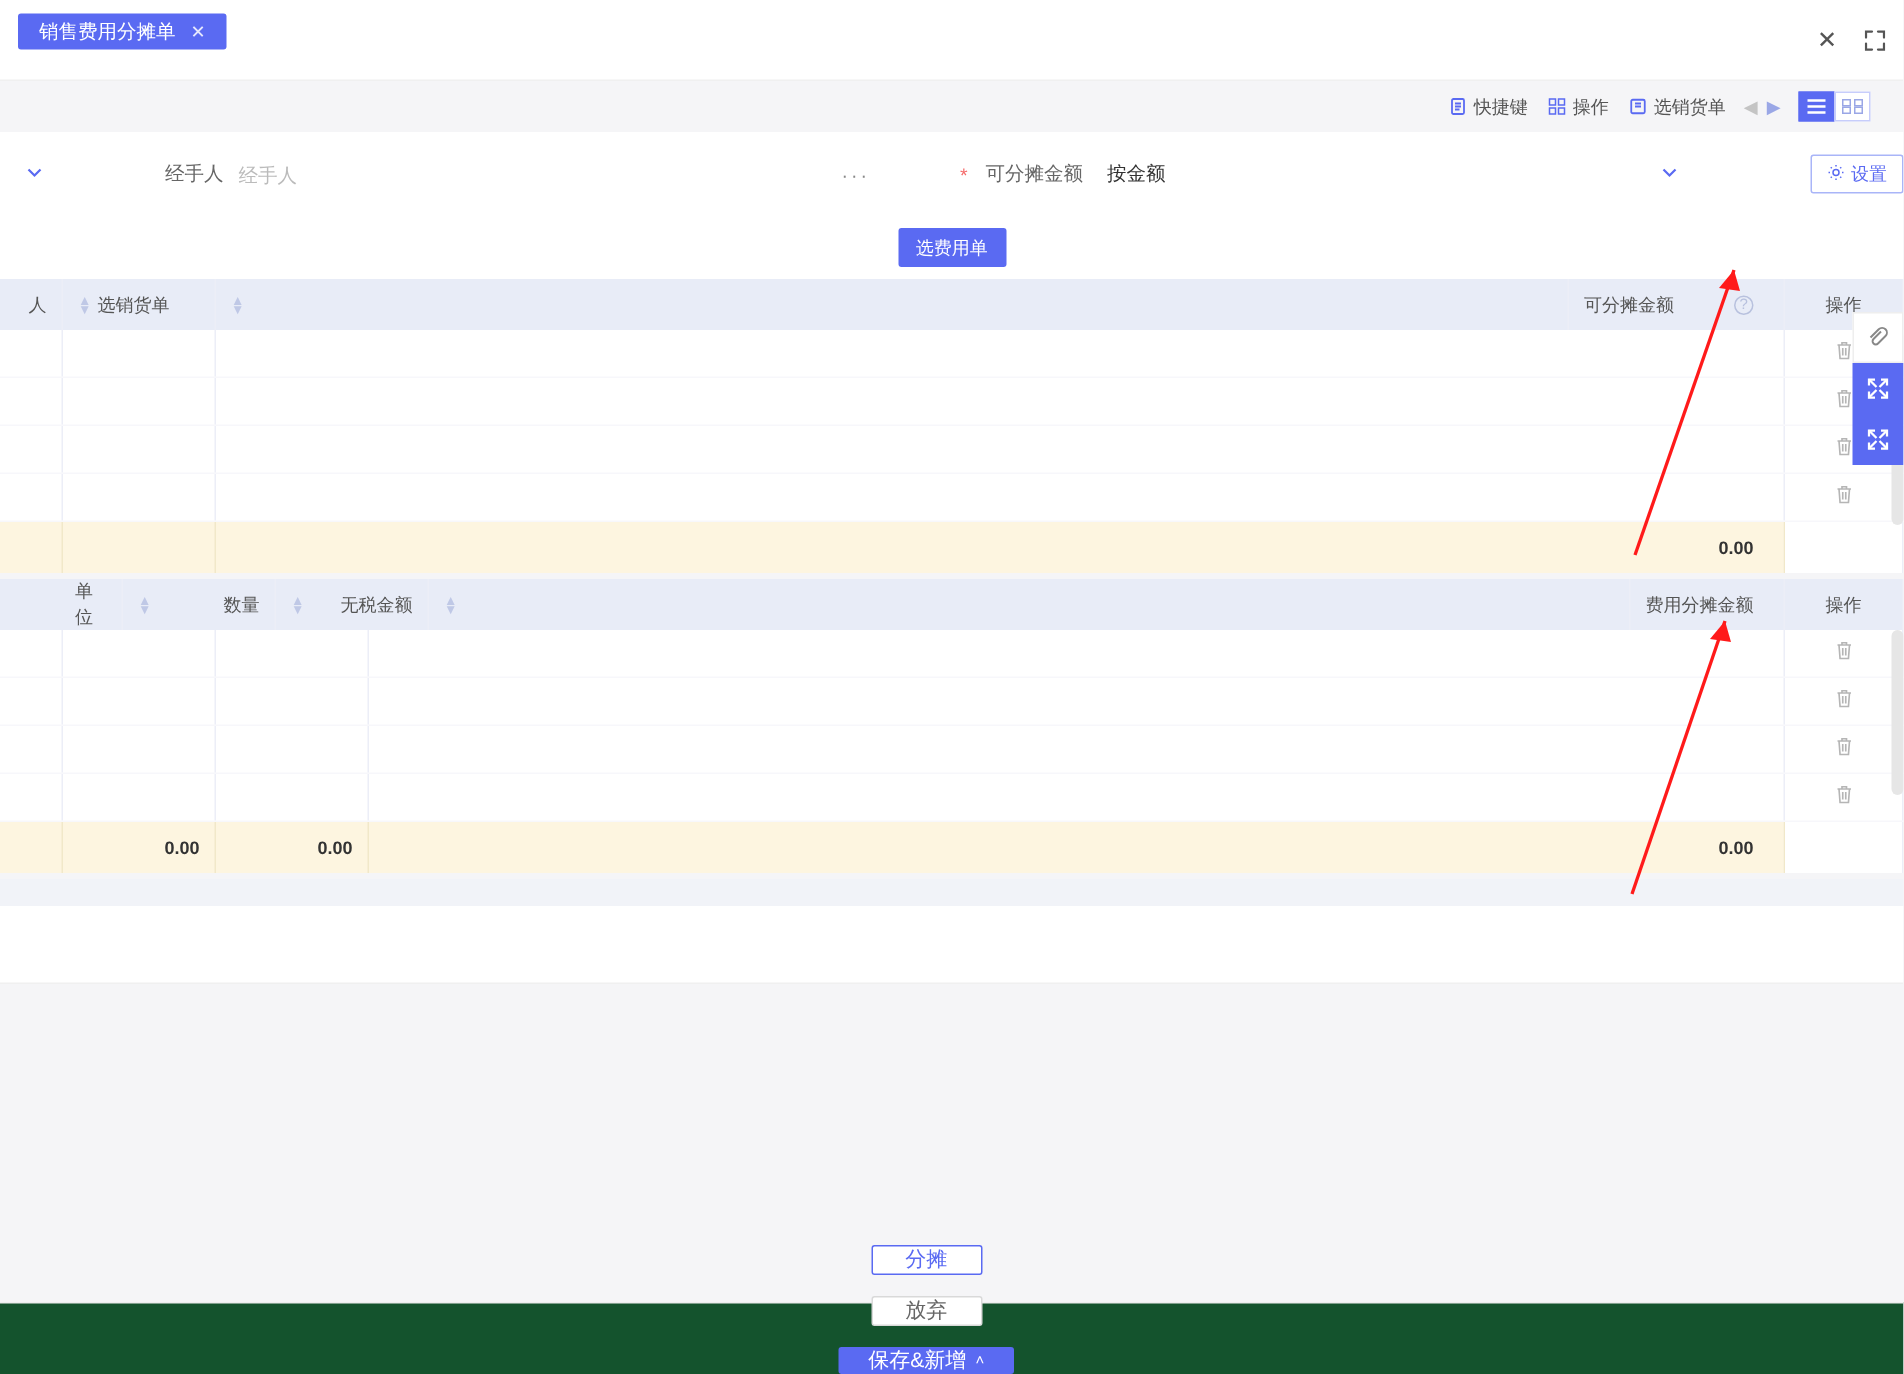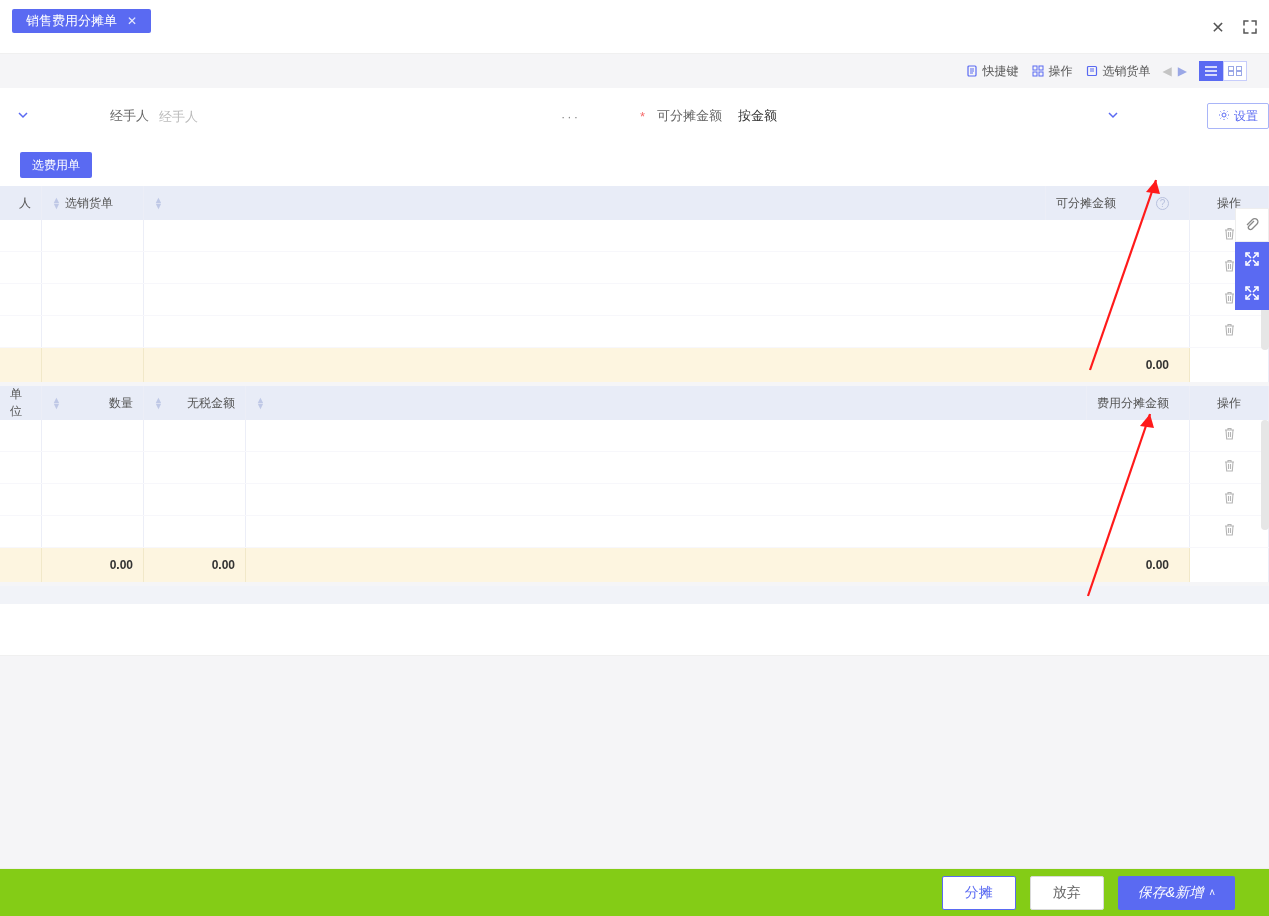--- a/index.html
+++ b/index.html
@@ -43,21 +43,21 @@
   .text-input { border:none; height:28px; font-size:13px; color:#333; background:transparent; outline:none; }
   .text-input::placeholder{ color:#bbb; }
   .ellipsis3 { cursor:pointer; letter-spacing:2px; color:#888; }
   .setting-btn {
     border:1px solid #a9b5f8; color:#5a6af2; background:#fff; font-size:12px;
     height:26px; padding:0 10px; border-radius:2px; display:inline-flex; align-items:center; gap:4px;
   }
 
   
   .panel { background:#fff; margin-bottom:4px;}
-  .panel-btnrow { display:flex; justify-content:flex-start; padding:8px 20px; }
+  .panel-btnrow { display:flex; justify-content:center; padding:8px 20px; }
   .primary-btn { background:#5a6af2; color:#fff; border:none; font-size:12px; height:26px; padding:0 12px; border-radius:2px; cursor:pointer; }
 
   .table-wrap{ position:relative; }
   .table-head{ background:#e8ecf7; height:34px; display:flex; align-items:center; color:#555; font-size:12px; position:relative; }
   .th, .td { display:flex; align-items:center; height:100%; padding:0 10px; border-right:1px solid #eceef7; }
   .th .sort { font-size:9px; color:#bfc8e6; margin-right:4px; display:flex; flex-direction:column; line-height:6px;}
   .table-body-row { height:32px; display:flex; align-items:center; background:#fff; border-bottom:1px solid #f7f7fb;}
   .table-total-row { height:34px; display:flex; align-items:center; background:#fdf5e0; font-weight:600; font-size:12px;}
   .ops-cell{ width:80px; display:flex; align-items:center; justify-content:center; border-left:1px solid #eceef7; }
   .td-right{ justify-content:flex-end; }
@@ -70,25 +70,25 @@
   
   .side-widgets{ position:absolute; right:0; top:208px; display:flex; flex-direction:column; gap:0;}
   .side-paperclip{ width:34px; height:34px; background:#fff; border:1px solid #eee; display:flex; align-items:center; justify-content:center; color:#888; }
   .side-blue{ width:34px; height:34px; background:#5a6af2; color:#fff; display:flex; align-items:center; justify-content:center; }
 
   
   .gray-strip{ background:#f1f3f8; height:18px; }
   .commentbox{ background:#fff; height:52px; border-bottom:1px solid #f0f0f0; }
 
   
-  .footer{ position:absolute; bottom:0; left:0; right:0; height:48px; background:#84cc16; border-top:1px solid #eee;
-           display:flex; align-items:center; justify-content:flex-end; padding-right:34px; gap:14px;}
+  .footer{ position:absolute; bottom:0; left:0; right:0; height:48px; background:#14532d; border-top:1px solid #eee;
+           display:flex; align-items:center; justify-content:flex-end; padding-right:34px; gap:14px;flex-direction:column;}
   .btn-outline{ height:34px; padding:0 22px; background:#fff; border:1px solid #5a6af2; color:#5a6af2; font-size:14px; border-radius:2px; cursor:pointer;}
   .btn-outline.gray{ border-color:#d9d9d9; color:#666;}
-  .btn-fill{ height:34px; padding:0 20px; background:#5a6af2; color:#fff; font-size:14px; border:none; border-radius:2px; display:inline-flex; align-items:center; gap:6px; cursor:pointer;font-style:italic;}
+  .btn-fill{ height:34px; padding:0 20px; background:#5a6af2; color:#fff; font-size:14px; border:none; border-radius:2px; display:inline-flex; align-items:center; gap:6px; cursor:pointer;}
   .chev-up{ font-size:10px; }
 
   
   svg.arrow{ position:absolute; z-index:50; pointer-events:none; }
   .arrow-line{ stroke:#ff1a1a; stroke-width:2.2; fill:none; }
   .arrow-head{ fill:#ff1a1a; }
 </style>
 </head>
 <body>
 
@@ -275,21 +275,21 @@
         <div class="td ops-cell" style="background:#fff;border-left:1px solid #f1e8c9"></div>
       </div>
 
       <div class="td-scroll"></div>
     </div>
   </div>
 
   <div class="panel">
     <div class="table-wrap">
       <div class="table-head">
-        <div class="th" style="width:42px; justify-content:center;">
+        <div class="th" style="width:42px; justify-content:center;margin-left:40px;">
           <span>单位</span>
         </div>
         <div class="th td-right" style="width:102px;">
           <span class="sort">
               <span>▲</span>
               <span>▼</span>
             </span>
           <span style="flex:1;text-align:right">数量</span>
         </div>
         <div class="th td-right" style="width:102px;">

